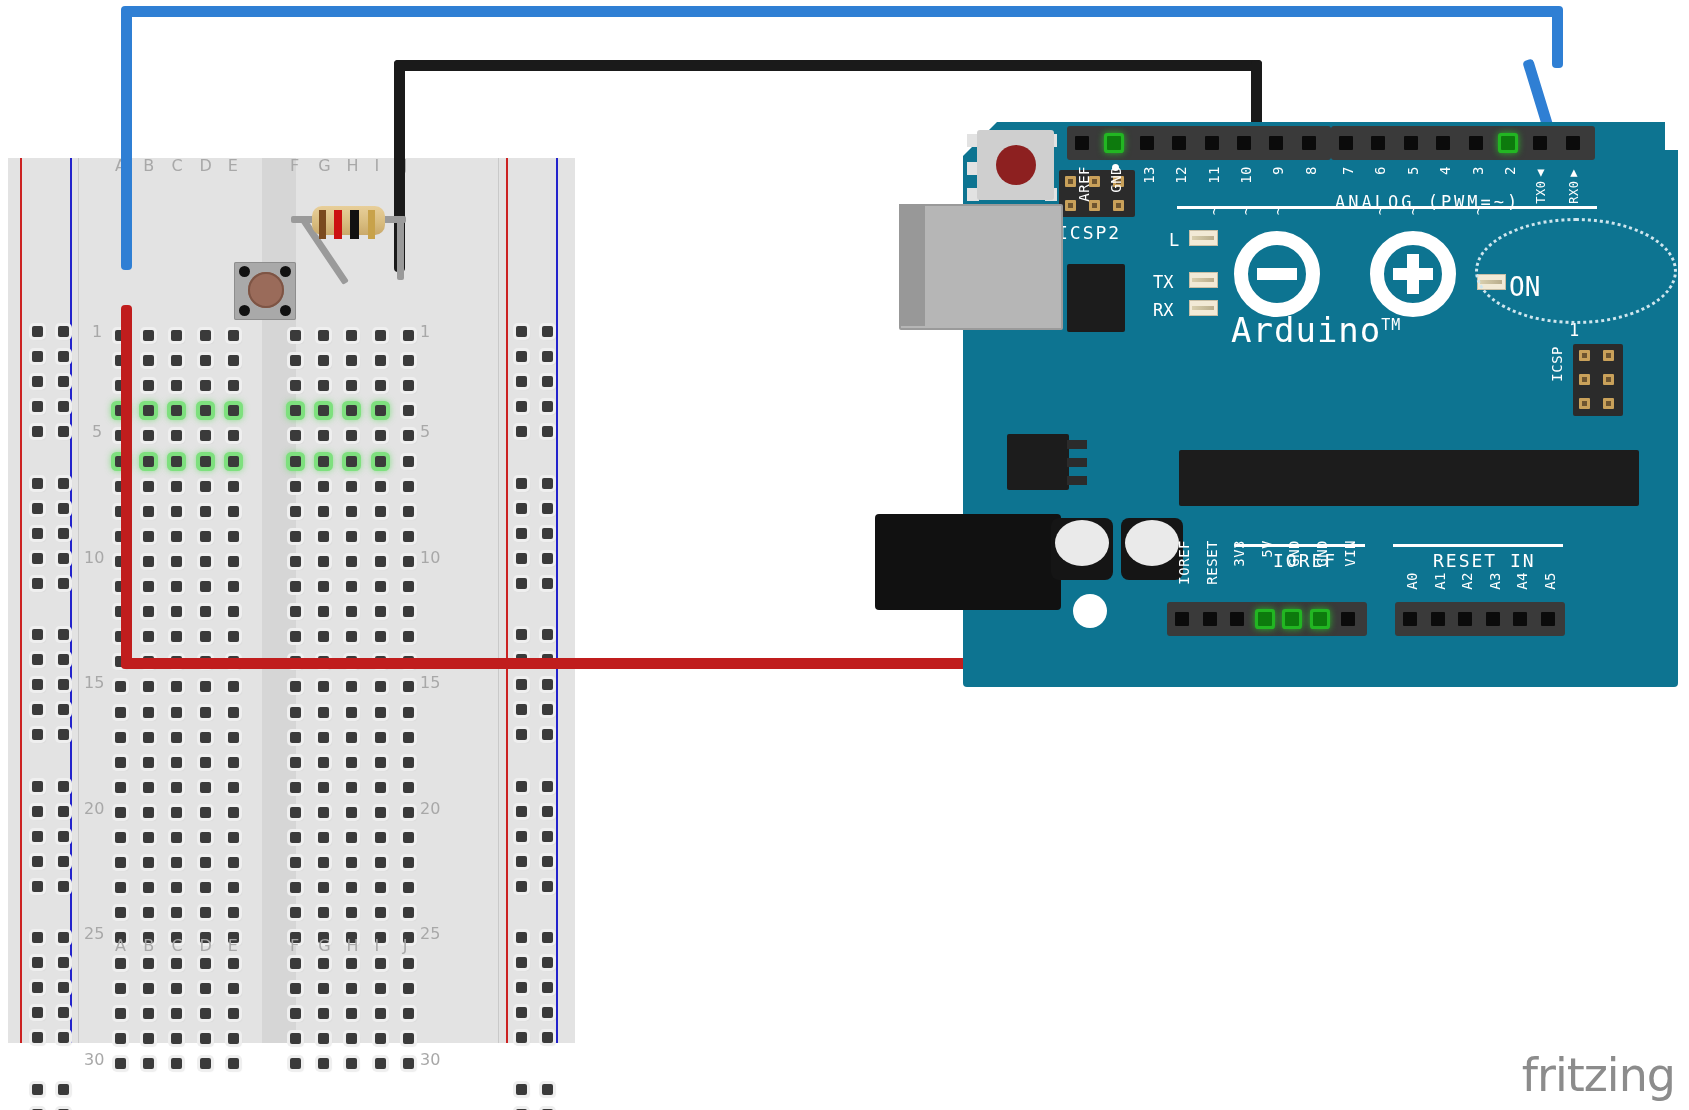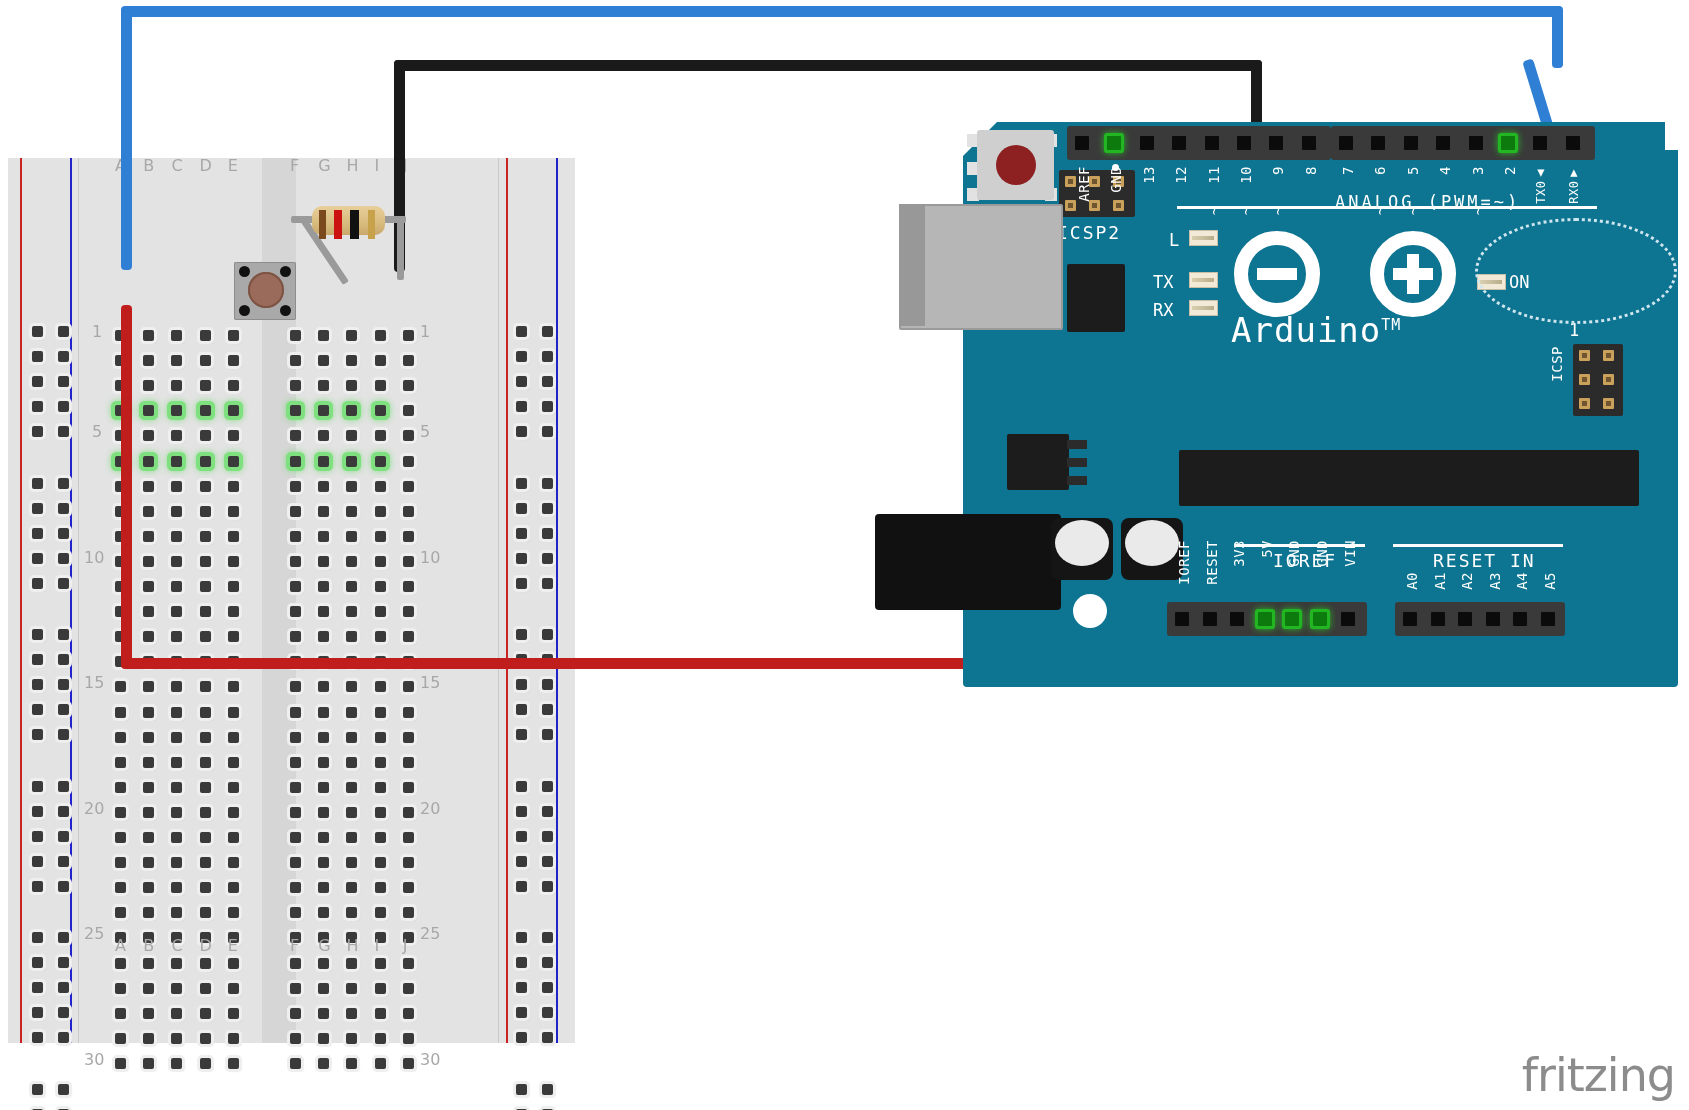--- a/index.html
+++ b/index.html
@@ -675,21 +675,21 @@
   <div class="dot-sm" style="left:149px;top:42px;"></div>
 
   <div class="smalllbl" style="left:206px;top:108px;">L</div>
   <div class="led" style="left:226px;top:108px;"></div>
   <div class="smalllbl" style="left:190px;top:150px;">TX</div>
   <div class="led" style="left:226px;top:150px;"></div>
   <div class="smalllbl" style="left:190px;top:178px;">RX</div>
   <div class="led" style="left:226px;top:178px;"></div>
 
   <div class="led" style="left:514px;top:152px;"></div>
-  <div class="smalllbl" style="left:546px;top:150px;font-size:17px;">ON</div>
+  <div class="smalllbl" style="left:546px;top:150px;font-size:26px;">ON</div>
 
   <div class="usbport" style="left:-64px;top:82px;width:160px;height:122px;"></div>
   <div class="abs" style="left:-64px;top:82px;width:26px;height:122px;background:#989898;"></div>
 
   <div class="chipblk" style="left:104px;top:142px;width:58px;height:68px;"></div>
   <div class="chipblk" style="left:216px;top:328px;width:460px;height:56px;"></div>
 
   <div class="chipblk" style="left:44px;top:312px;width:62px;height:56px;"></div>
   <div class="abs" style="left:104px;top:318px;width:20px;height:9px;background:#2b2b2b;"></div>
   <div class="abs" style="left:104px;top:336px;width:20px;height:9px;background:#2b2b2b;"></div>

